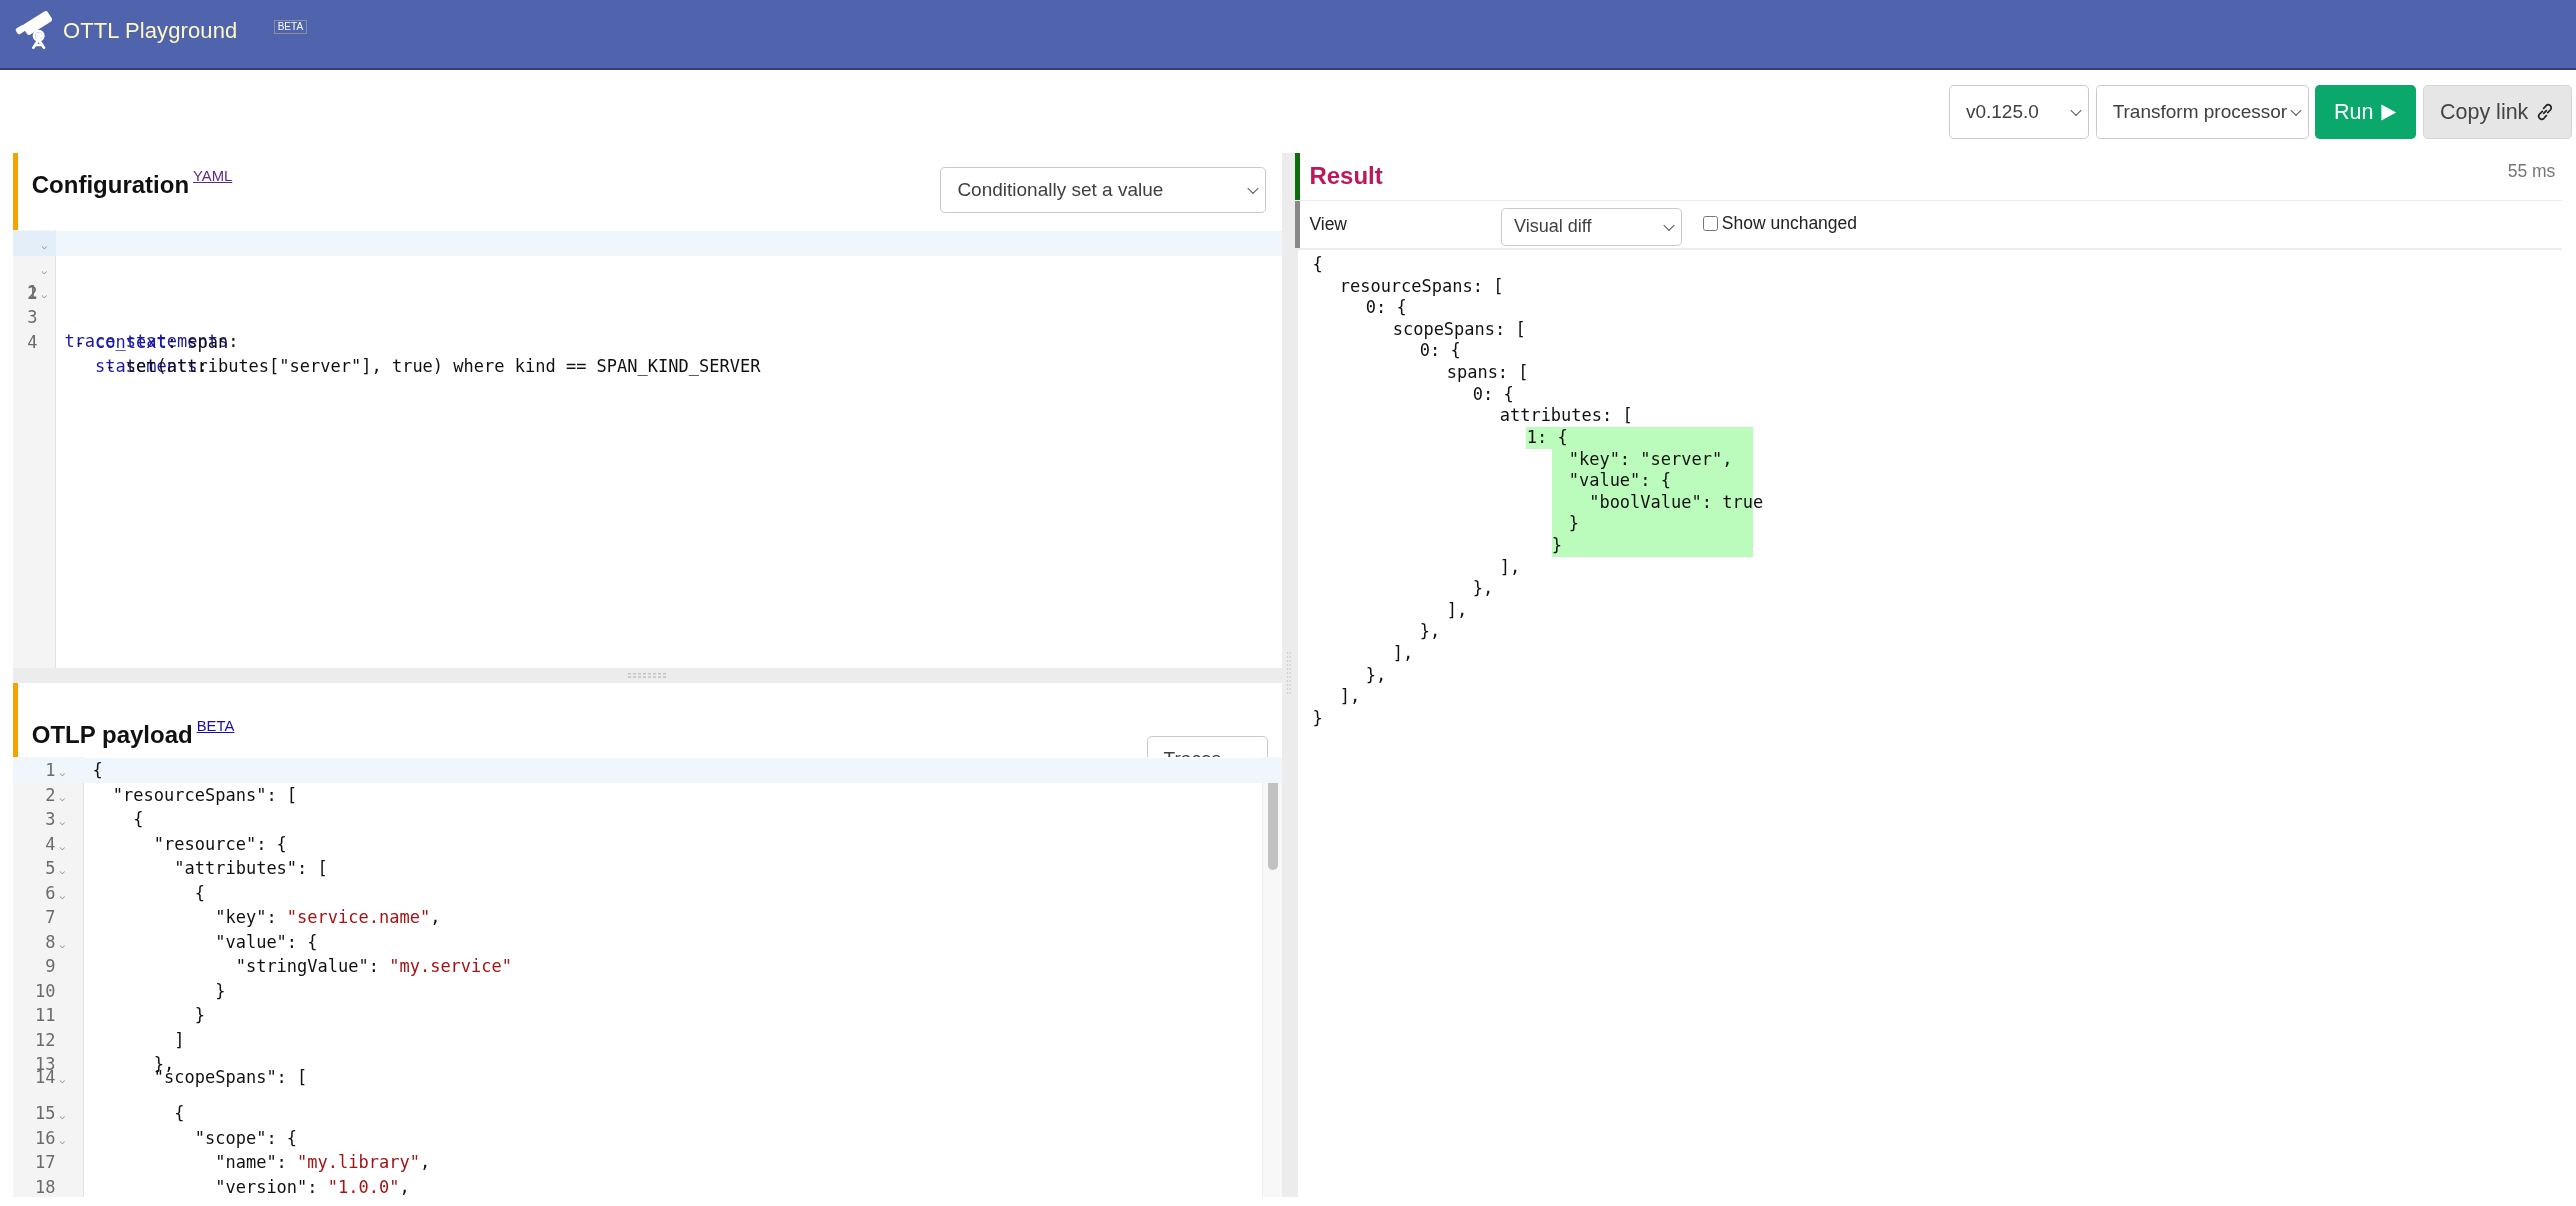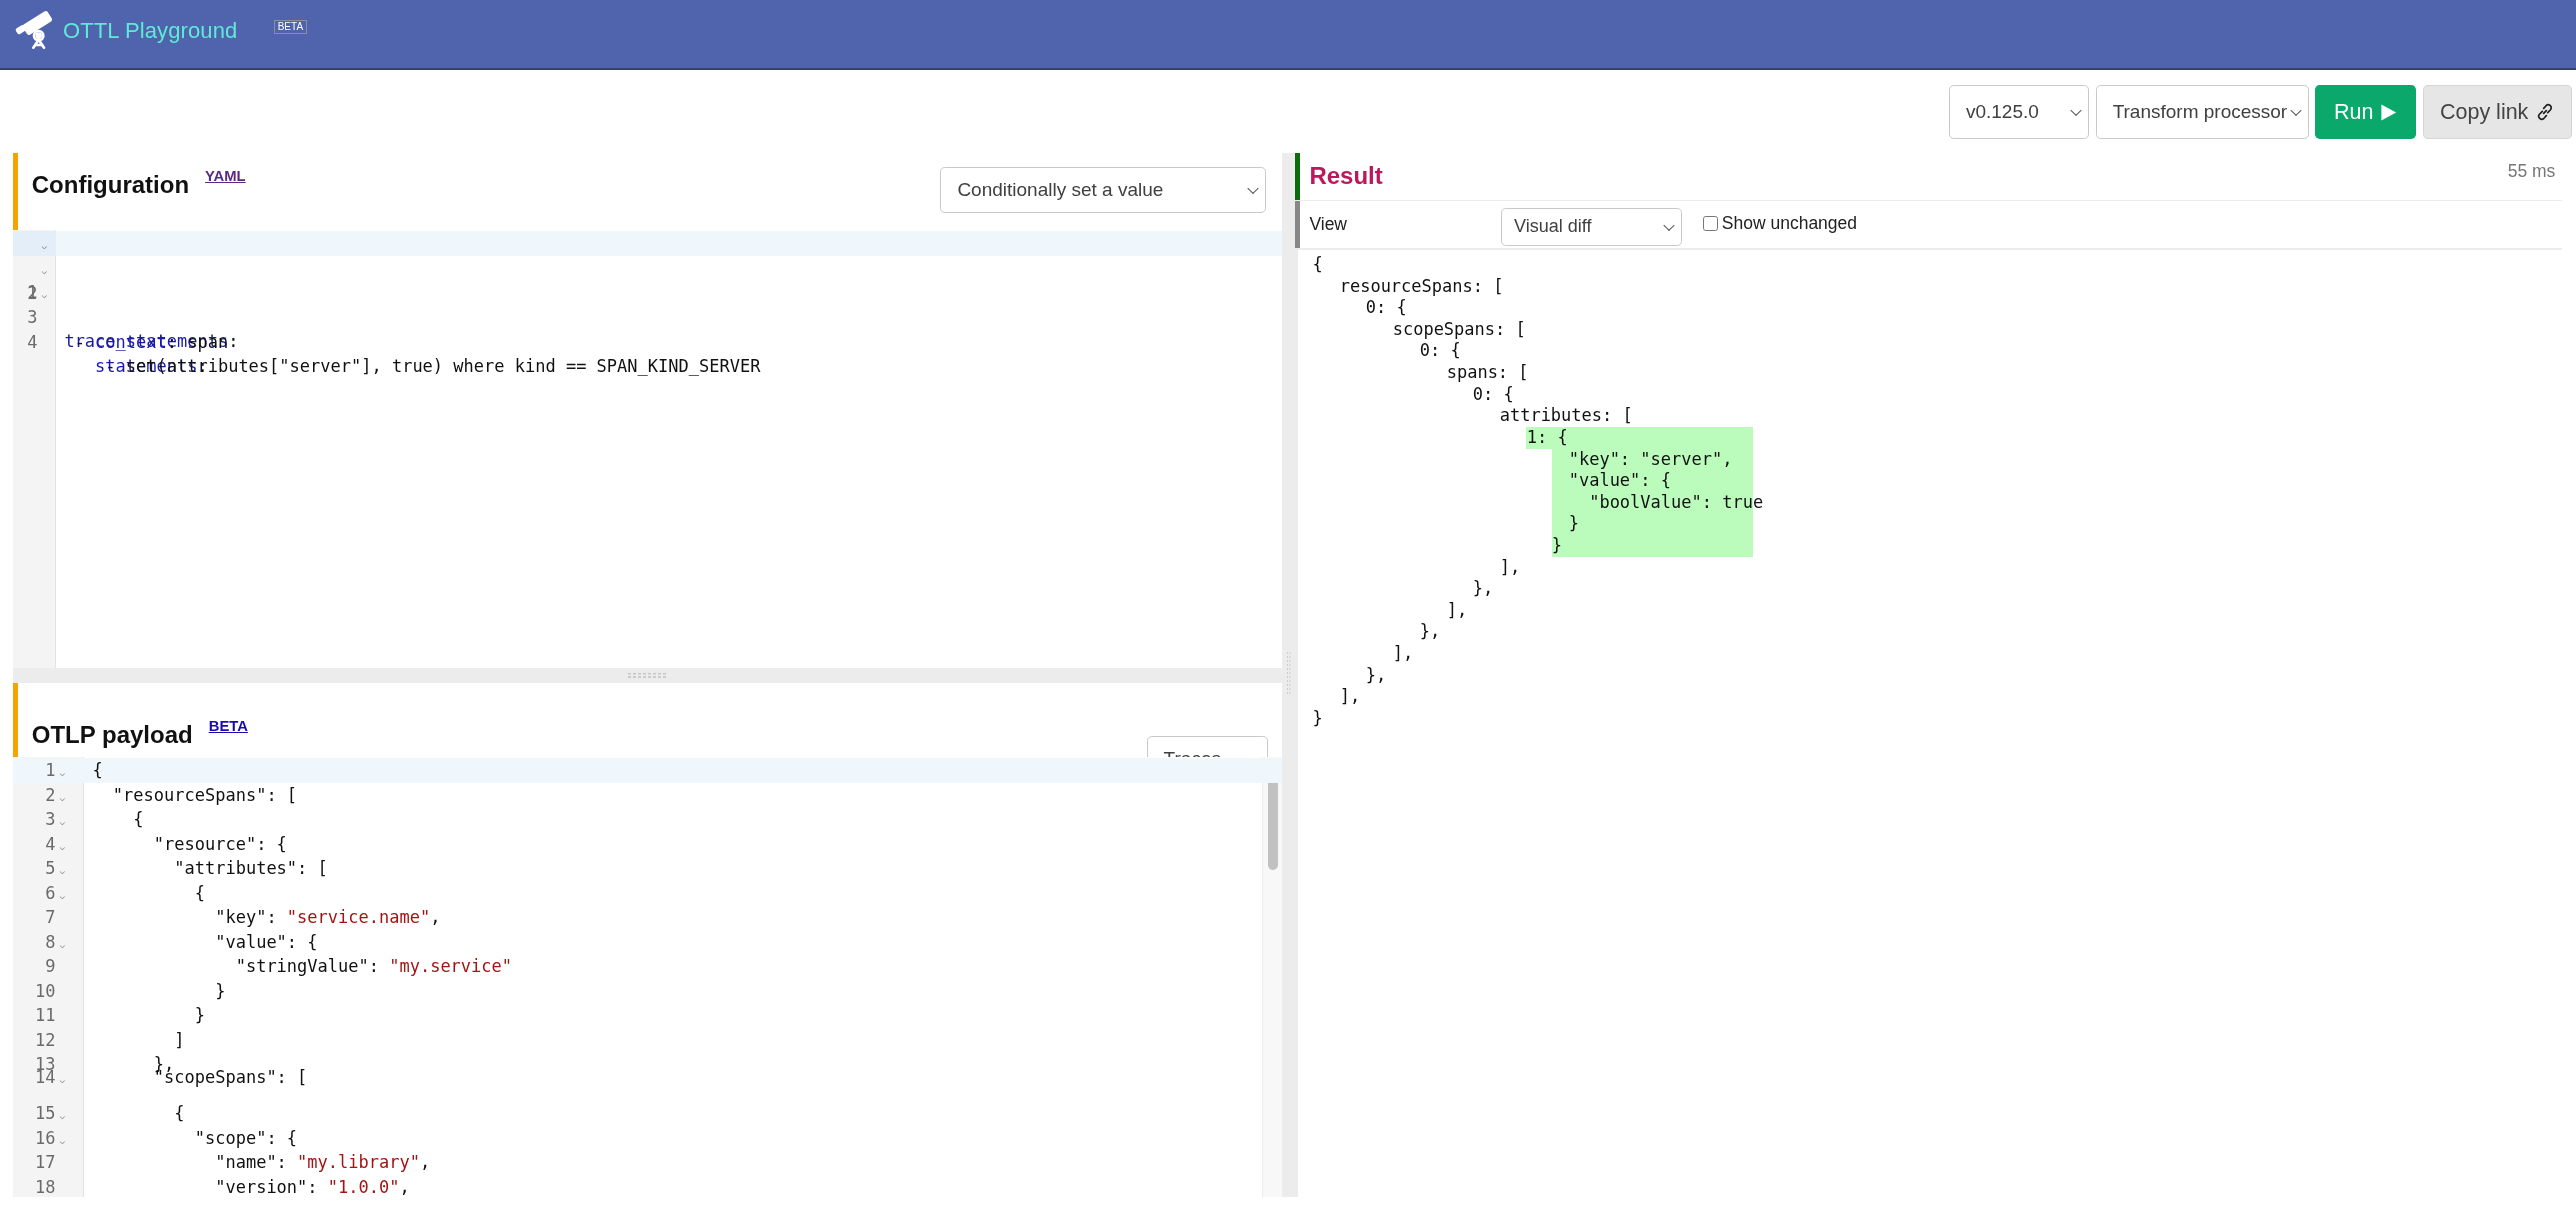--- a/index.html
+++ b/index.html
@@ -1,39 +1,39 @@
 <!DOCTYPE html>
 <html style="font-size:10.7px"><head>
 <meta charset="utf-8">
 <style>
   * { box-sizing: border-box; margin: 0; padding: 0; }
   html, body { width: 2576px; height: 1207px; overflow: hidden; background: #ffffff; font-family: "Liberation Sans", sans-serif; }
 
   
   .topbar { position: absolute; left: 0; top: 0; width: 2576px; height: 70px; background: #5064ae; border-bottom: 2.7px solid #34407a; }
   .logo { position: absolute; left: 13.4px; top: 9.4px; width: 46px; height: 40px; }
-  .app-title { position: absolute; left: 63px; top: 17.5px; color: #5eead4; font-size: 22px; font-weight: normal; letter-spacing: 0.1px; }
+  .app-title { position: absolute; left: 63px; top: 17.5px; color: #fef9c3; font-size: 22px; font-weight: normal; letter-spacing: 0.1px; }
   .beta { position: absolute; left: 240px; top: 20px; border: 1.3px solid #8a8f9e; color: #ffffff; font-size: 10px; padding: 0.7px 2.7px; line-height: 10.7px; margin-left: 34px; }
 
   
   .toolbar { position: absolute; top: 85px; right: 4px; height: 54px; display: flex; gap: 6.7px; }
   .sel { position: relative; height: 54px; border: 1.3px solid #c9c9c9; border-radius: 4.7px; background: #fff; font-size: 19px; color: #404040; display: flex; align-items: center; padding-left: 16px; }
   .sel .chev { position: absolute; right: 8px; top: 50%; width: 8px; height: 8px; border-right: 1.3px solid #555; border-bottom: 1.3px solid #555; transform: translateY(-70%) rotate(45deg); }
   .btn-run { width: 101px; height: 54px; background: #0aa86b; color: #fff; border: none; border-radius: 4.7px; font-size: 21.5px; display: flex; align-items: center; justify-content: center; gap: 6.7px; font-family: "Liberation Sans", sans-serif; }
   .btn-copy { width: 149px; height: 54px; background: #e6e6e6; color: #444; border: 1.3px solid #d4d4d4; border-radius: 4.7px; font-size: 21.5px; display: flex; align-items: center; justify-content: center; gap: 6.7px; font-family: "Liberation Sans", sans-serif; }
 
   
   .left-col { position: absolute; left: 13.4px; top: 153px; width: 1269px; height: 1044px; background: #ececec; }
   .right-col { position: absolute; left: 1295px; top: 153px; width: 1267px; height: 1044px; background: #ececec; }
   .col-divider { position: absolute; left: 1282px; top: 153px; width: 13.4px; height: 1044px; background: #ececec; }
   .col-divider .grip { position: absolute; left: 4px; top: 498px; width: 5.4px; height: 43px; background-image: radial-gradient(#c8c8c8 45%, transparent 50%); background-size: 2.7px 4px; }
 
   .panel-head { position: absolute; left: 0; background: #fff; border-left: 5.4px solid #f5a300; }
   .panel-title { position: absolute; left: 13.4px; font-size: 24px; font-weight: bold; color: #111; }
-  .panel-title .sup { font-size: 14.8px; font-weight: bold; vertical-align: super; text-decoration: underline; margin-left: 16px; position: relative; top: -2.7px; }
+  .panel-title .sup { font-size: 14.8px; font-weight: normal; vertical-align: super; text-decoration: underline; margin-left: 4px; position: relative; top: -2.7px; }
 
   .cfg-head { top: 0; width: 1269px; height: 77px; }
   .cfg-head .panel-title { top: 17.5px; }
   .cfg-head .sup { color: #5b2a86; }
   .cfg-select { position: absolute; right: 16px; top: 14px; width: 326px; height: 46px; }
 
   .editor { position: absolute; left: 0; background: #fff; font-family: "DejaVu Sans Mono", monospace; font-size: 17px; overflow: hidden; }
   .gutter { position: absolute; left: 0; top: 0; bottom: 0; background: #f4f4f4; border-right: 1.3px solid #e2e2e2; }
   .line { position: absolute; left: 0; right: 0; height: 24.5px; line-height: 24.5px; white-space: pre; }
   .line.active { background: #eff7fd; }

